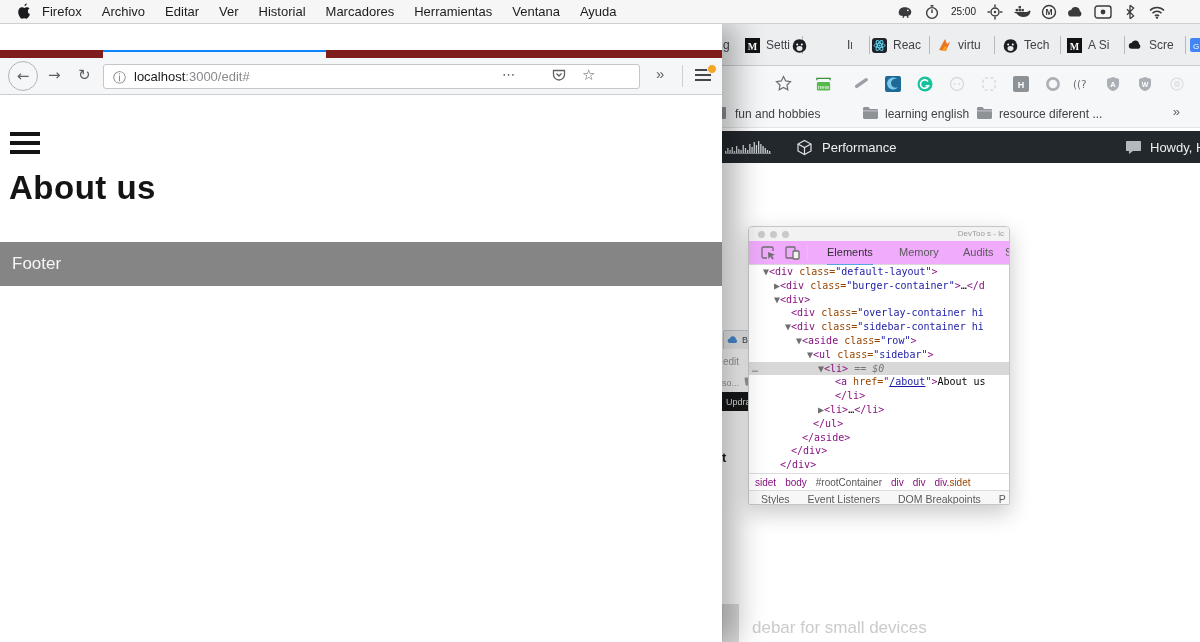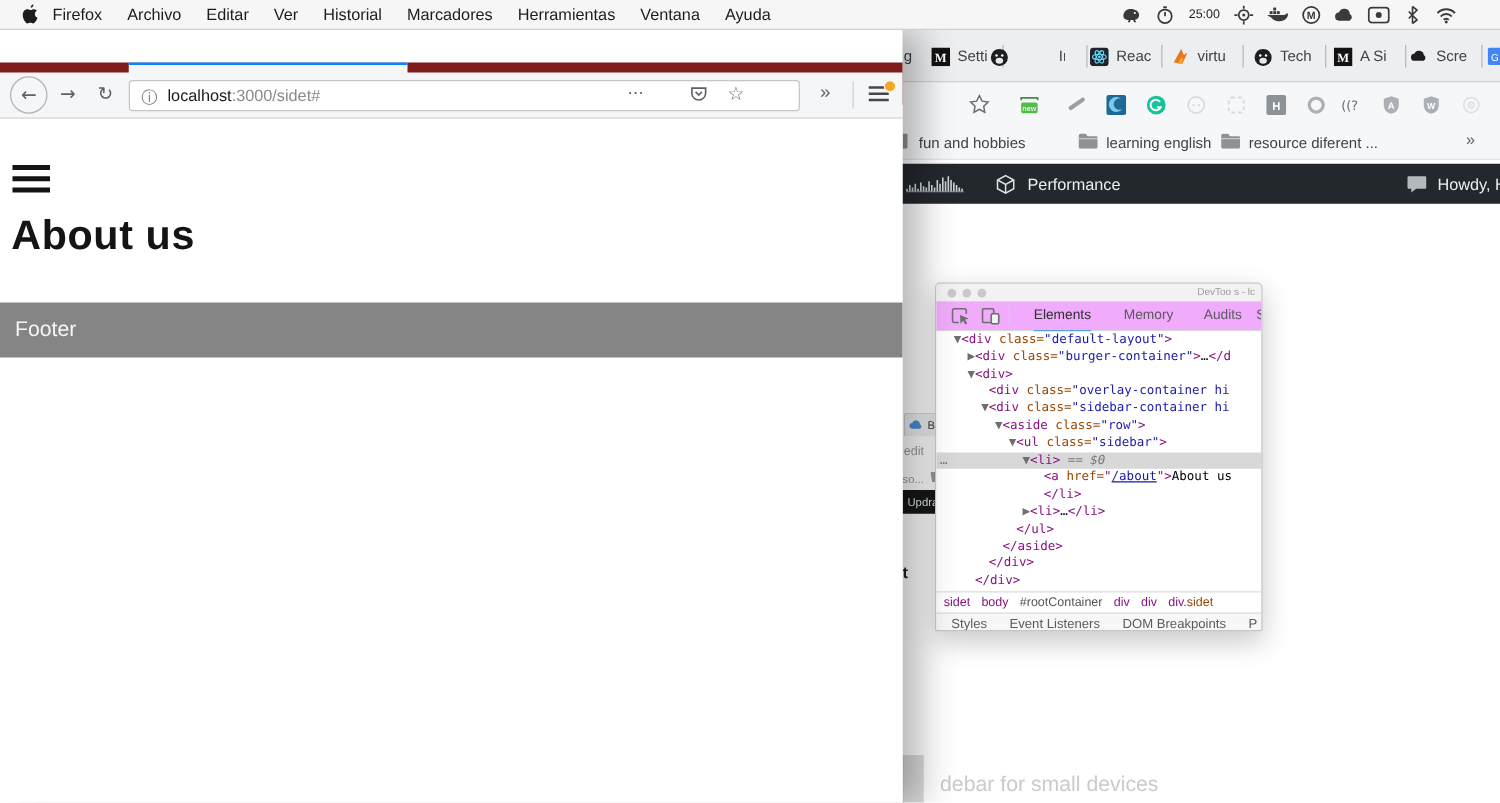--- a/index.html
+++ b/index.html
@@ -521,21 +521,21 @@
       <span id="fx-tab-close">×</span>
     </div>
     <span id="fx-newtab">+</span>
   </div>
   <div id="fx-navbar">
     <span id="fx-back">←</span>
     <span class="navg" style="left:48px">→</span>
     <span class="navg" style="left:78px">↻</span>
     <div id="fx-urlbar">
       <span id="fx-url-info">ⓘ</span>
-      <span id="fx-url-text"><span id="fx-url-host">localhost</span><span id="fx-url-rest">:3000/sidet#</span></span>
+      <span id="fx-url-text"><span id="fx-url-host">localhost</span><span id="fx-url-rest">:3000/edit#</span></span>
       <span class="pa" style="left:398px;top:2px">⋯</span>
       <span class="pa" style="left:448px"><svg width="14" height="14" viewBox="0 0 14 14" xmlns="http://www.w3.org/2000/svg">
             <path fill="none" stroke="#5f5f66" stroke-width="1.3" d="M1.5 2.5h11v4a5.5 5.5 0 0 1-11 0z"></path>
             <path fill="none" stroke="#5f5f66" stroke-width="1.3" d="M4.5 5.5L7 8l2.5-2.5"></path>
           </svg></span>
       <span class="pa" style="left:478px;font-size:15px;top:1px">☆</span>
     </div>
     <span id="fx-overflow">»</span>
     <span id="fx-toolsep"></span>
     <span id="fx-menu">

